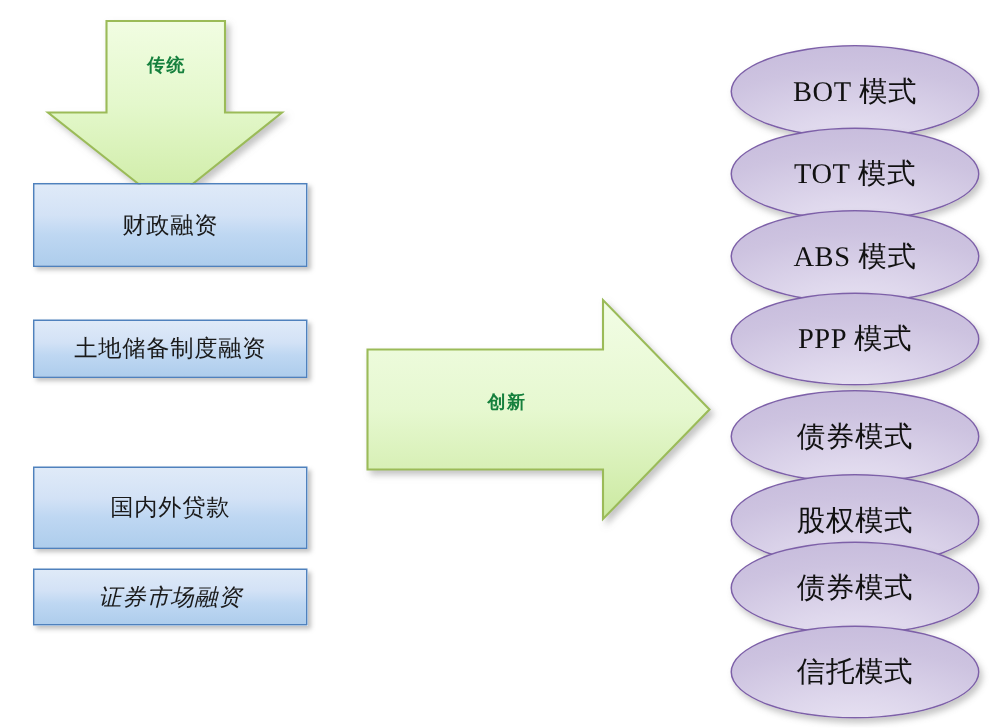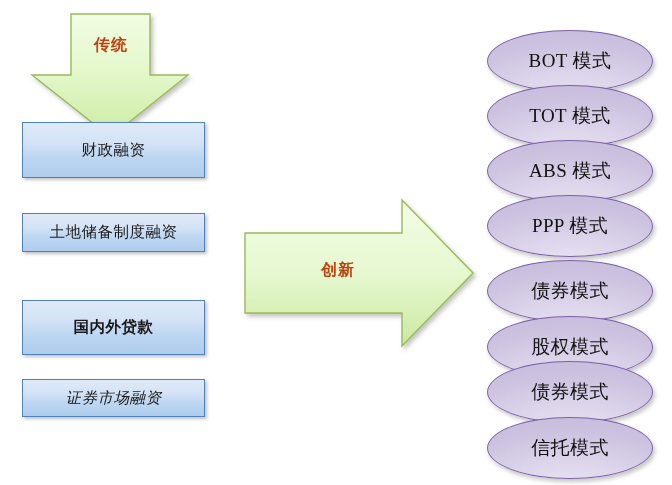--- a/index.html
+++ b/index.html
@@ -66,22 +66,22 @@
     font-family: "Liberation Serif", "DejaVu Serif", serif;
     font-size: 19px;
     color: #111111;
     letter-spacing: 0.4px;
   }
 
   
   .arrow-label {
     position: absolute;
     font-weight: bold;
-    color: #c2410c;
-    font-size: 16px;
+    color: #15803d;
+    font-size: 12px;
     letter-spacing: 1px;
     font-family: Liberation Sans, sans-serif;
   }
   #down-arrow-label {
     left: 71px;
     top: 35px;
     width: 80px;
     text-align: center;
   }
   #right-arrow-label {
@@ -121,21 +121,21 @@
 <div class="arrow-label" id="right-arrow-label">创新</div>
 
 <div class="legacy-box" style="top:122px; height:56px;">
   <span class="legacy-text">财政融资</span>
 </div>
 
 <div class="legacy-box" style="top:213px; height:39px;">
   <span class="legacy-text">土地储备制度融资</span>
 </div>
 
-<div class="legacy-box" style="top:300px; height:55px;font-weight:bold;">
+<div class="legacy-box" style="top:311px; height:55px;">
   <span class="legacy-text">国内外贷款</span>
 </div>
 
 <div class="legacy-box" style="top:379px; height:38px;font-style:italic;">
   <span class="legacy-text">证券市场融资</span>
 </div>
 
 <div class="mode-ellipse" style="top:30px;  z-index:1;">
   <span class="mode-text">BOT 模式</span>
 </div>

